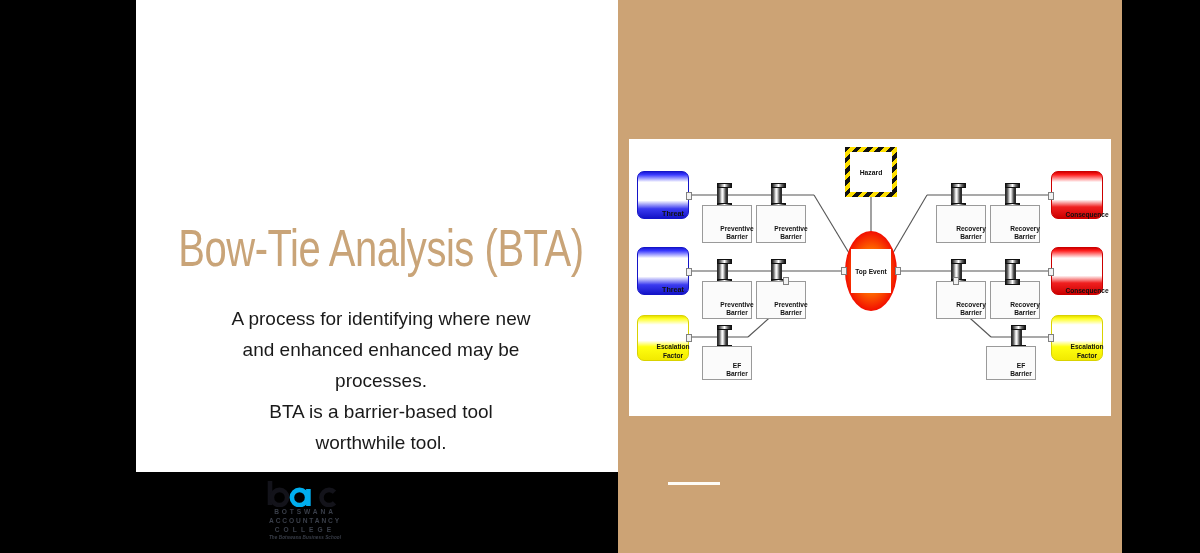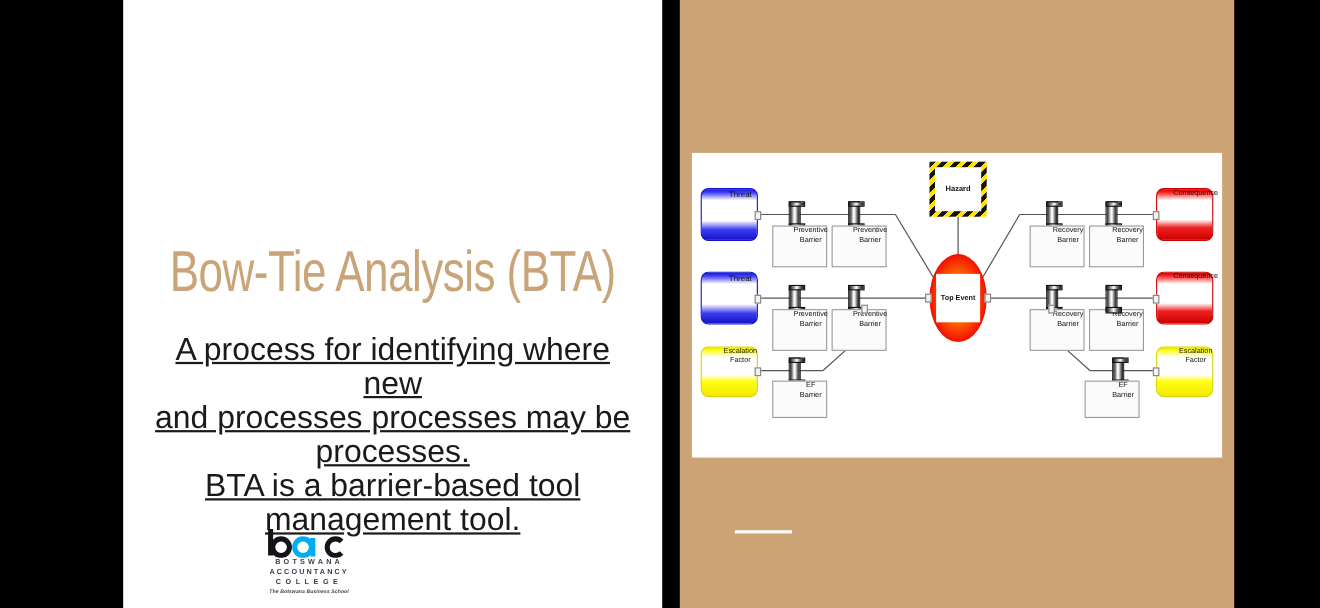--- a/index.html
+++ b/index.html
@@ -3,39 +3,38 @@
 <meta charset="utf-8">
 <style>
   * { margin:0; padding:0; box-sizing:border-box; }
   html,body { width:1200px; height:553px; overflow:hidden; background:#000; }
   body { font-family:"Liberation Sans", sans-serif; }
 
   #stage { position:relative; width:1200px; height:553px; background:#000000; }
 
   
   #slide-left {
-    position:absolute; left:112px; top:0; width:490px; height:553px;
+    position:absolute; left:136px; top:0; width:490px; height:472px;
     background:#ffffff;
   }
   #slide-title {
     position:absolute; left:0; top:218px; width:490px;
     text-align:center;
     font-family:"Liberation Sans", sans-serif;
     font-size:43px; font-weight:400; letter-spacing:-0.5px;
     color:#C9A478;
     transform:scaleY(1.22) scaleX(0.93);
     transform-origin:center top;
     white-space:nowrap;
   }
   #slide-body {
     position:absolute; left:28px; top:303px; width:434px;
     text-align:center;
-    font-size:29px; line-height:31px; color:#1a1a1a;
+    font-size:19px; line-height:31px; color:#1a1a1a;
     font-weight:400;
-    text-decoration:underline;
   }
   #slide-body .ln { display:block; }
 
   
   #logo { position:absolute; left:128px; top:479px; width:82px; height:62px; }
   #logo-mark { position:relative; width:82px; height:28px; }
   #logo-mark svg { display:block; }
   .logo-line {
     font-size:6.6px; letter-spacing:2.9px; color:#3a3f4a;
     text-align:center; font-weight:700; line-height:9px; width:82px;
@@ -59,22 +58,22 @@
 
   
   #diagram {
     position:absolute; left:11px; top:139px; width:482px; height:277px;
     background:#ffffff;
   }
   #dg { position:absolute; left:0; top:0; width:482px; height:277px; }
 
   
   .node {
-    position:absolute; display:flex; align-items:flex-start; justify-content:center;
-    text-align:center; font-weight:400; color:#111;
+    position:absolute; display:flex; align-items:flex-end; justify-content:center;
+    text-align:center; font-weight:700; color:#111;
     font-family:"Liberation Sans", sans-serif;
     padding-left:20px;
   }
   
   .n-threat {
     width:52px; height:48px; border-radius:7px;
     background:linear-gradient(180deg,#1b1bd6 0%,#3a3aff 6%,#ffffff 22%,#ffffff 62%,#3b3bf0 80%,#1414c8 100%);
     border:1.4px solid #1414c8;
     font-size:7.2px;
   }
@@ -149,24 +148,24 @@
 <body>
 
 <div id="stage">
 
   <div id="slide-left">
 
     <div id="slide-title">Bow-Tie Analysis (BTA)</div>
 
     <div id="slide-body">
       <span class="ln">A process for identifying where new</span>
-      <span class="ln">and processes processes may be</span>
+      <span class="ln">and enhanced enhanced may be</span>
       <span class="ln">processes.</span>
       <span class="ln">BTA is a barrier-based tool</span>
-      <span class="ln">management tool.</span>
+      <span class="ln">worthwhile tool.</span>
     </div>
 
     <div id="logo">
       <div id="logo-mark">
         <svg width="82" height="28" viewBox="0 0 82 28" xmlns="http://www.w3.org/2000/svg">
 
           <path d="M6 2 L6 26" stroke="#13131a" stroke-width="4.6" fill="none" stroke-linecap="butt"></path>
           <circle cx="15.5" cy="18.5" r="7.6" fill="none" stroke="#13131a" stroke-width="4.6"></circle>
 
           <circle cx="35.5" cy="18.5" r="7.6" fill="none" stroke="#00AEEF" stroke-width="4.6"></circle>

